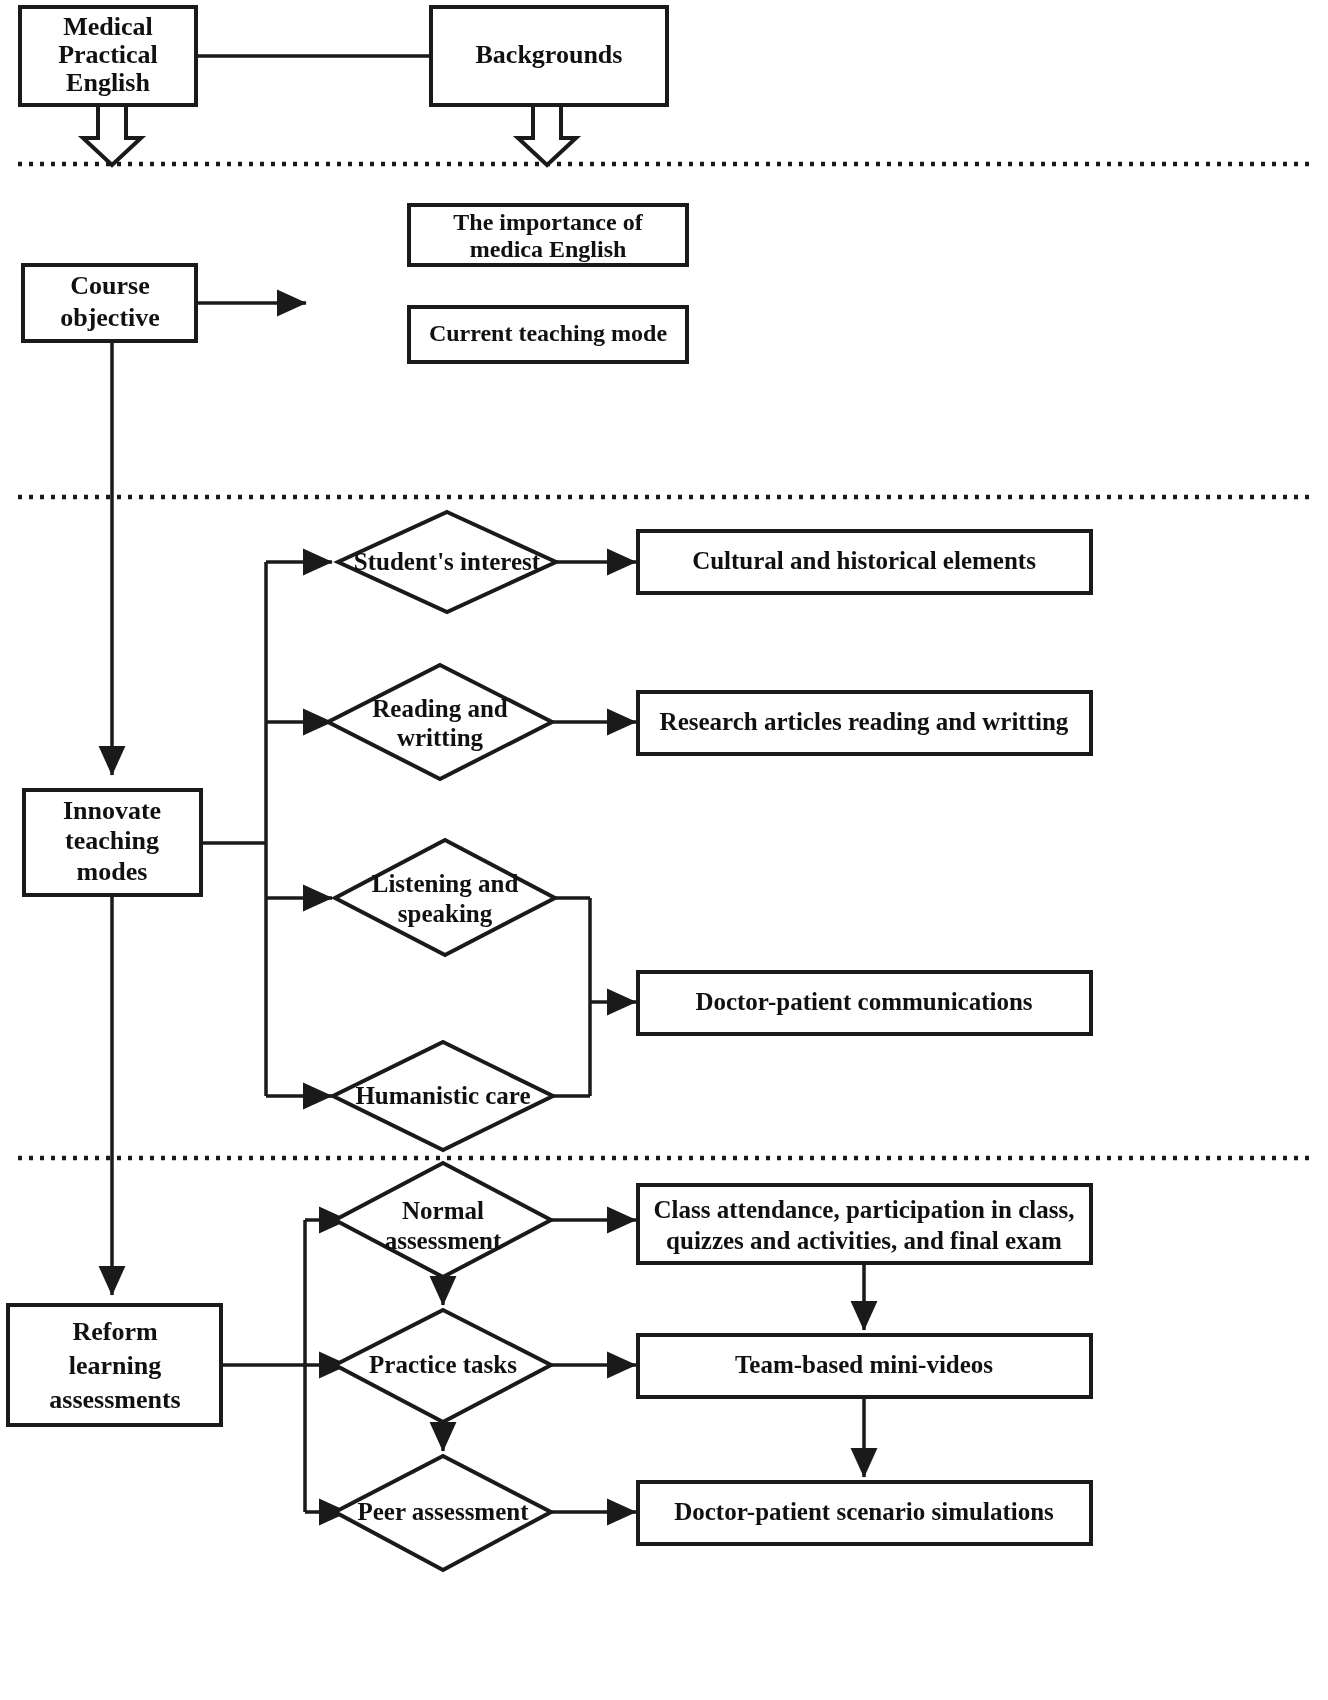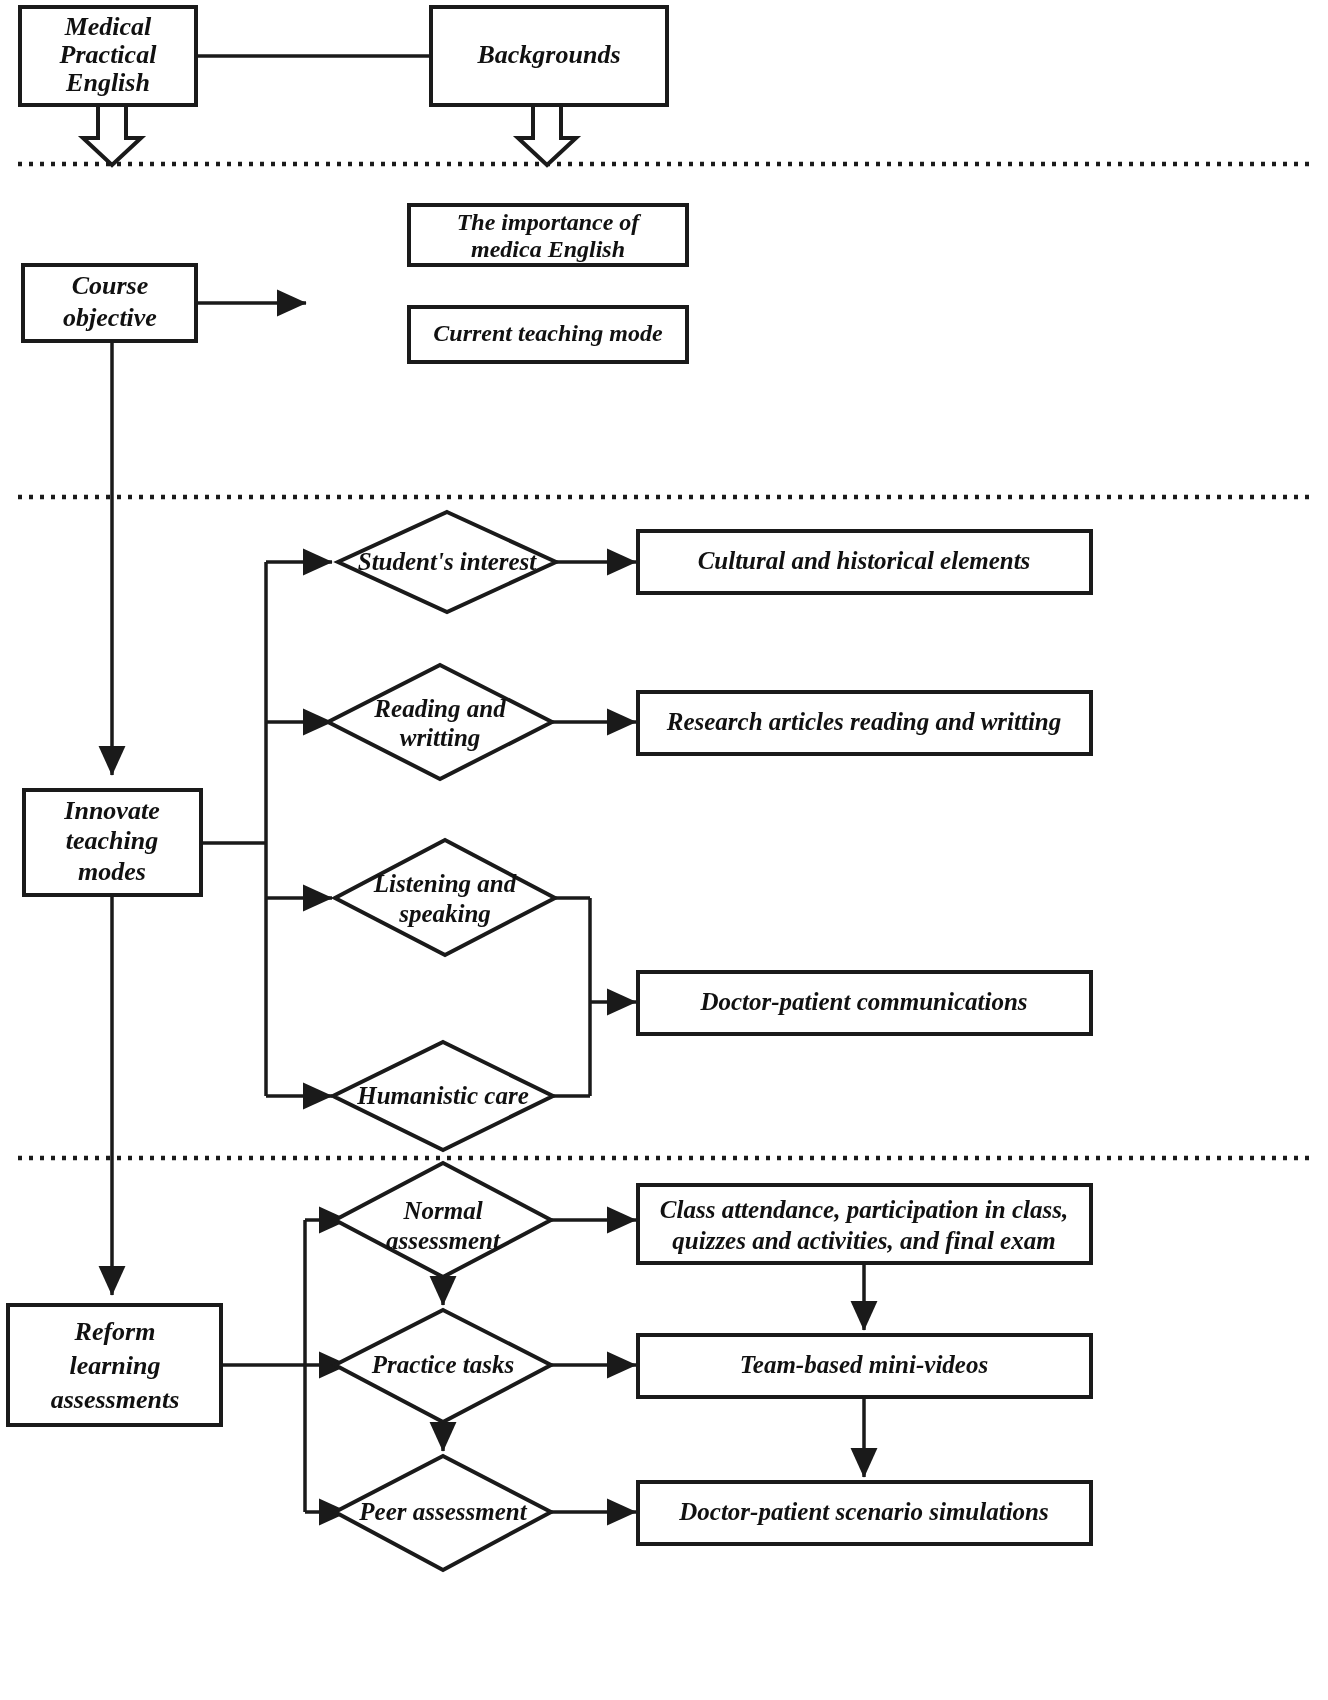--- a/index.html
+++ b/index.html
@@ -10,21 +10,20 @@
   body {
     width: 1328px;
     height: 1700px;
     font-family: "Liberation Serif", "DejaVu Serif", serif;
     overflow: hidden;
   }
   #diagram-root {
     position: relative;
     width: 1328px;
     height: 1260px;
-    font-style: italic;
   }
   svg#flow {
     position: absolute;
     left: 0;
     top: 0;
     width: 1328px;
     height: 1700px;
     display: block;
   }
   .shape-box {

